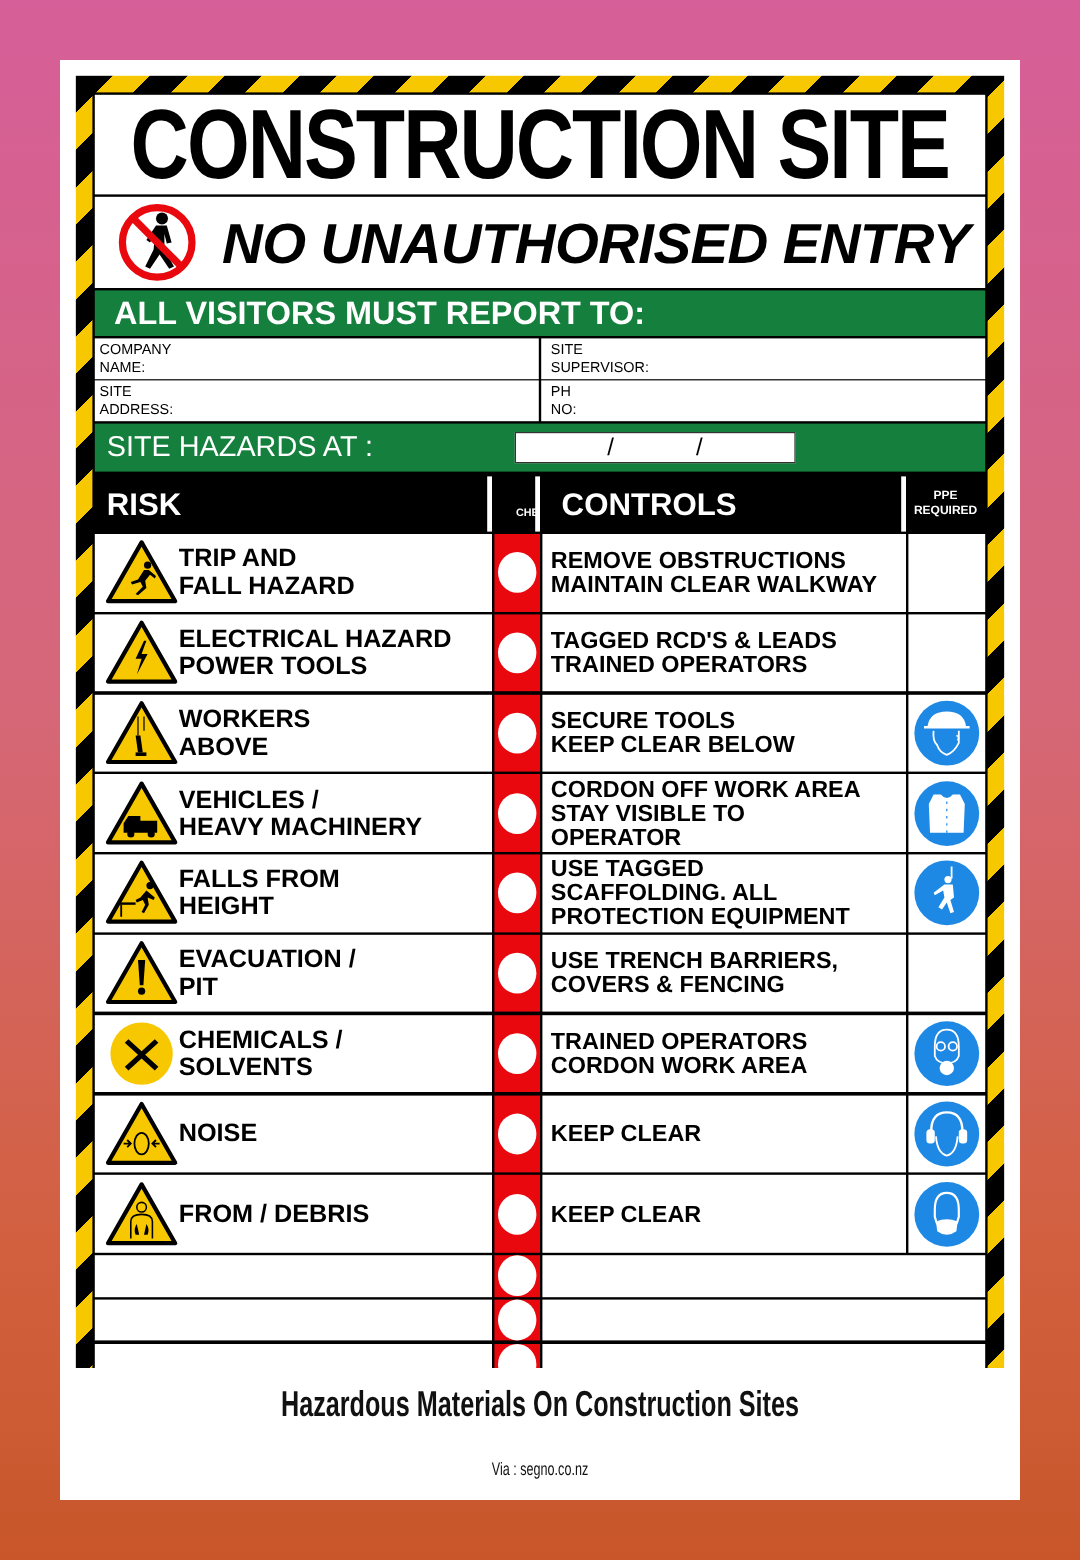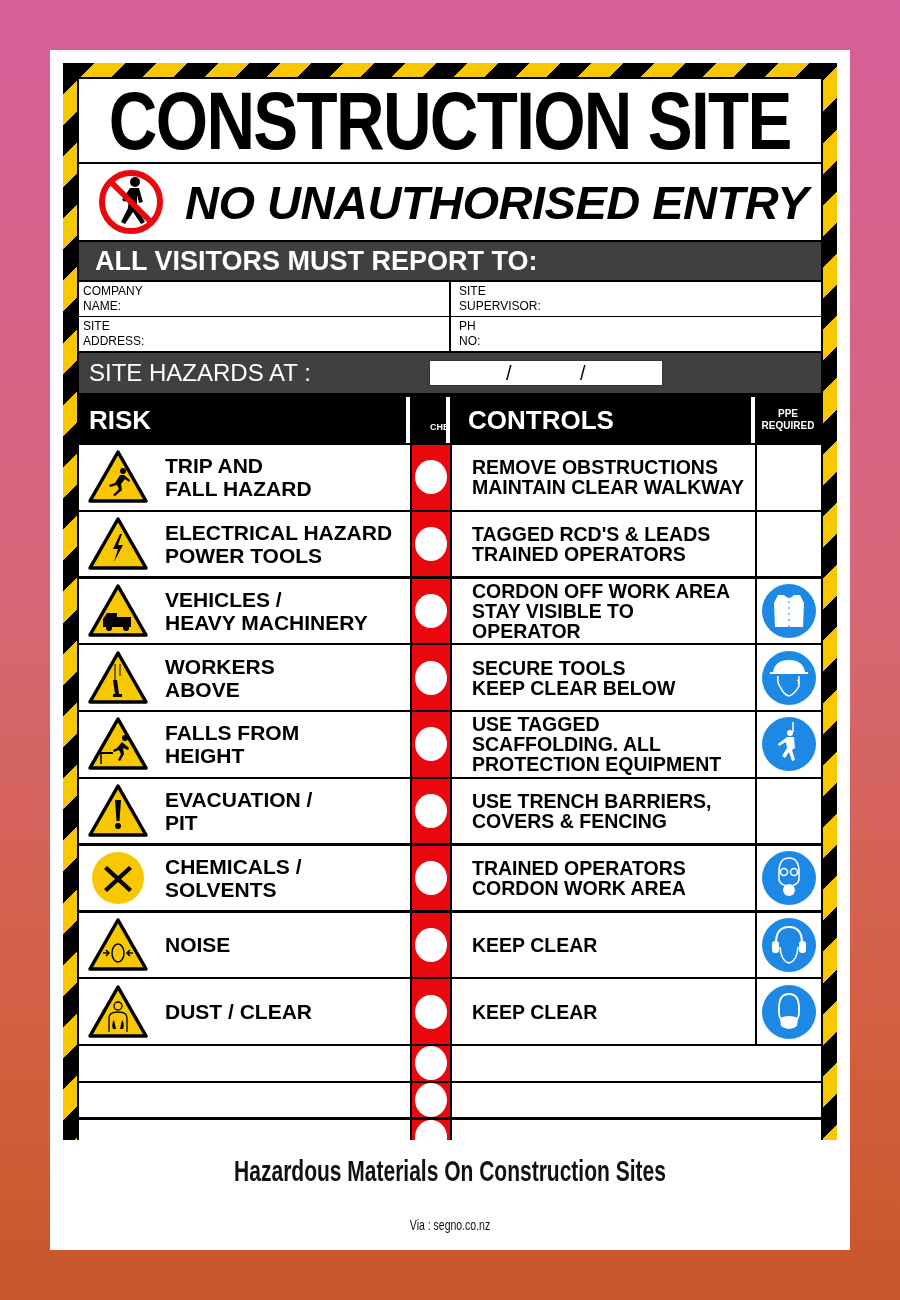--- a/index.html
+++ b/index.html
@@ -37,21 +37,21 @@
   .noentry-box {
     position: absolute; left: 2px; top: 87px; width: 742px; height: 76px;
     background: #fff; display: flex; align-items: center; font-style: italic;
   }
   .noentry-icon { width: 68px; height: 68px; margin-left: 18px; }
   .noentry-text {
     margin-left: 20px; font-weight: bold; font-size: 47px; color: #000;
     white-space: nowrap; letter-spacing: -0.5px;
   }
   .red-bar {
-    position: absolute; left: 2px; width: 742px; background: #404040;
+    position: absolute; left: 2px; width: 742px; background: #15803d;
     color: #fff; font-weight: bold; display: flex; align-items: center;
   }
   .visitors-bar { top: 165px; height: 38px; font-size: 27px; padding-left: 16px; }
   .form-row {
     position: absolute; left: 2px; width: 742px; height: 34px; display: flex;
   }
   .form-cell {
     background: #fff; height: 100%; font-size: 12px; line-height: 15px;
     padding: 2px 4px; color: #000;
   }
@@ -77,31 +77,31 @@
   .th.risk { width: 331px; font-size: 26px; padding-left: 10px; }
   .th.check { width: 40px; font-size: 9px; justify-content: center; padding-top: 14px; padding-left: 36px; }
   .th.controls { width: 305px; font-size: 26px; padding-left: 18px; }
   .th.ppe { flex: 1; font-size: 10px; justify-content: center; text-align: center; line-height: 12px; border-right: none; }
   .row { display: flex; height: 64.5px; margin-bottom: 2.3px; }
   .cell-risk {
     width: 331px; background: #fff; display: flex; align-items: center; margin-right: 2px;
   }
   .risk-icon { width: 62px; height: 56px; margin-left: 8px; flex-shrink: 0; }
   .risk-label {
-    margin-left: 16px; font-weight: bold; font-size: 21px; line-height: 23px; color: #000; white-space: pre-line;
+    margin-left: 0; font-weight: bold; font-size: 21px; line-height: 23px; color: #000; white-space: pre-line;
   }
   .cell-check {
     width: 38px; background: #e8080e; display: flex; align-items: center; justify-content: center; margin-right: 2px;
   }
   .check-circle {
     width: 32px; height: 34px; border-radius: 50%; background: #fff; display: block;
   }
   .cell-controls {
     width: 303px; background: #fff; display: flex; align-items: center; margin-right: 2px;
-    padding-left: 20px; font-weight: bold; font-size: 19.5px; line-height: 20px; color: #000; white-space: pre-line;
+    padding-left: 7px; font-weight: bold; font-size: 19.5px; line-height: 20px; color: #000; white-space: pre-line;
   }
   .cell-ppe {
     flex: 1; background: #fff; display: flex; align-items: center; justify-content: center;
   }
   .ppe-icon { width: 56px; height: 56px; }
   .row.blank { height: 34.5px; }
   .row.blank .cell-risk, .row.blank .cell-controls { }
   .row.blank .cell-controls { width: auto; flex: 1; margin-right: 0; }
   .caption {
     position: absolute; left: 0; top: 1090px; width: 800px; height: 110px; background: #fff; text-align: center;
@@ -202,46 +202,20 @@
             </div>
           <div class="cell-controls">TAGGED RCD'S &amp; LEADS
 TRAINED OPERATORS</div>
           <div class="cell-ppe"></div>
         </div>
 
         <div class="row">
           <div class="cell-risk">
             <svg class="risk-icon" viewBox="0 0 62 56">
               <path d="M31 3 L59 52 L3 52 Z" fill="#f7c800" stroke="#000" stroke-width="3.5" stroke-linejoin="round"></path>
-              <path d="M16 36 L20 30 L30 30 L30 34 L44 34 L44 44 L16 44 Z" fill="#000"></path>
-              <circle cx="22" cy="45" r="3" fill="#000"></circle>
-              <circle cx="39" cy="45" r="3" fill="#000"></circle>
-            </svg>
-            <div class="risk-label">VEHICLES /
-HEAVY MACHINERY</div>
-          </div>
-          <div class="cell-check">
-              <span class="check-circle"></span>
-            </div>
-          <div class="cell-controls">CORDON OFF WORK AREA
-STAY VISIBLE TO
-OPERATOR</div>
-          <div class="cell-ppe">
-            <svg class="ppe-icon" viewBox="0 0 56 56">
-              <circle cx="28" cy="28" r="27" fill="#1e88e5"></circle>
-              <path d="M17 12 L23 12 Q28 18 33 12 L39 12 L43 20 L42 44 L14 44 L13 20 Z" fill="#fff"></path>
-              <line x1="28" y1="18" x2="28" y2="44" stroke="#1e88e5" stroke-width="1" stroke-dasharray="2,4"></line>
-            </svg>
-          </div>
-        </div>
-
-        <div class="row">
-          <div class="cell-risk">
-            <svg class="risk-icon" viewBox="0 0 62 56">
-              <path d="M31 3 L59 52 L3 52 Z" fill="#f7c800" stroke="#000" stroke-width="3.5" stroke-linejoin="round"></path>
               <line x1="28" y1="14" x2="28" y2="30" stroke="#000" stroke-width="1"></line>
               <line x1="33" y1="14" x2="33" y2="26" stroke="#000" stroke-width="1"></line>
               <path d="M26 30 L30 30 L32 44 L28 44 Z" fill="#000"></path>
               <rect x="26" y="44" width="9" height="3" fill="#000"></rect>
             </svg>
             <div class="risk-label">WORKERS
 ABOVE</div>
           </div>
           <div class="cell-check">
               <span class="check-circle"></span>
@@ -255,20 +229,46 @@
               <path d="M17 26 Q16 34 20 38 Q22 44 28 46 Q34 44 38 36 L38 26" fill="none" stroke="#fff" stroke-width="1.5"></path>
               <path d="M36 30 Q39 31 37 34" fill="none" stroke="#fff" stroke-width="1.3"></path>
             </svg>
           </div>
         </div>
 
         <div class="row">
           <div class="cell-risk">
             <svg class="risk-icon" viewBox="0 0 62 56">
               <path d="M31 3 L59 52 L3 52 Z" fill="#f7c800" stroke="#000" stroke-width="3.5" stroke-linejoin="round"></path>
+              <path d="M16 36 L20 30 L30 30 L30 34 L44 34 L44 44 L16 44 Z" fill="#000"></path>
+              <circle cx="22" cy="45" r="3" fill="#000"></circle>
+              <circle cx="39" cy="45" r="3" fill="#000"></circle>
+            </svg>
+            <div class="risk-label">VEHICLES /
+HEAVY MACHINERY</div>
+          </div>
+          <div class="cell-check">
+              <span class="check-circle"></span>
+            </div>
+          <div class="cell-controls">CORDON OFF WORK AREA
+STAY VISIBLE TO
+OPERATOR</div>
+          <div class="cell-ppe">
+            <svg class="ppe-icon" viewBox="0 0 56 56">
+              <circle cx="28" cy="28" r="27" fill="#1e88e5"></circle>
+              <path d="M17 12 L23 12 Q28 18 33 12 L39 12 L43 20 L42 44 L14 44 L13 20 Z" fill="#fff"></path>
+              <line x1="28" y1="18" x2="28" y2="44" stroke="#1e88e5" stroke-width="1" stroke-dasharray="2,4"></line>
+            </svg>
+          </div>
+        </div>
+
+        <div class="row">
+          <div class="cell-risk">
+            <svg class="risk-icon" viewBox="0 0 62 56">
+              <path d="M31 3 L59 52 L3 52 Z" fill="#f7c800" stroke="#000" stroke-width="3.5" stroke-linejoin="round"></path>
               <rect x="12" y="36" width="14" height="2" fill="#000"></rect>
               <line x1="14" y1="38" x2="14" y2="48" stroke="#000" stroke-width="1.5"></line>
               <circle cx="38" cy="22" r="3" fill="#000"></circle>
               <path d="M35 26 L30 32 L26 34 L27 36 L32 34 L34 38 L31 44 L33 45 L37 38 L36 32 L41 34 L42 32 Z" fill="#000"></path>
             </svg>
             <div class="risk-label">FALLS FROM
 HEIGHT</div>
           </div>
           <div class="cell-check">
               <span class="check-circle"></span>
@@ -355,21 +355,21 @@
         </div>
 
         <div class="row">
           <div class="cell-risk">
             <svg class="risk-icon" viewBox="0 0 62 56">
               <path d="M31 3 L59 52 L3 52 Z" fill="#f7c800" stroke="#000" stroke-width="3.5" stroke-linejoin="round"></path>
               <circle cx="31" cy="22" r="4" fill="none" stroke="#000" stroke-width="1.3"></circle>
               <path d="M22 48 L22 34 Q22 28 31 28 Q40 28 40 34 L40 48" fill="none" stroke="#000" stroke-width="1.3"></path>
               <path d="M27 36 Q24 40 26 45 L29 45 Z M35 36 Q38 40 36 45 L33 45 Z" fill="#000"></path>
             </svg>
-            <div class="risk-label">DUST / CLEAR</div>
+            <div class="risk-label">FROM / DEBRIS</div>
           </div>
           <div class="cell-check">
               <span class="check-circle"></span>
             </div>
           <div class="cell-controls">KEEP CLEAR</div>
           <div class="cell-ppe">
             <svg class="ppe-icon" viewBox="0 0 56 56">
               <circle cx="28" cy="28" r="27" fill="#1e88e5"></circle>
               <path d="M18 24 Q18 10 28 10 Q38 10 38 24 L38 30 Q36 40 28 42 Q20 40 18 30 Z" fill="none" stroke="#fff" stroke-width="1.8"></path>
               <path d="M19 34 Q28 30 37 34 L36 42 Q28 48 20 42 Z" fill="#fff"></path>

